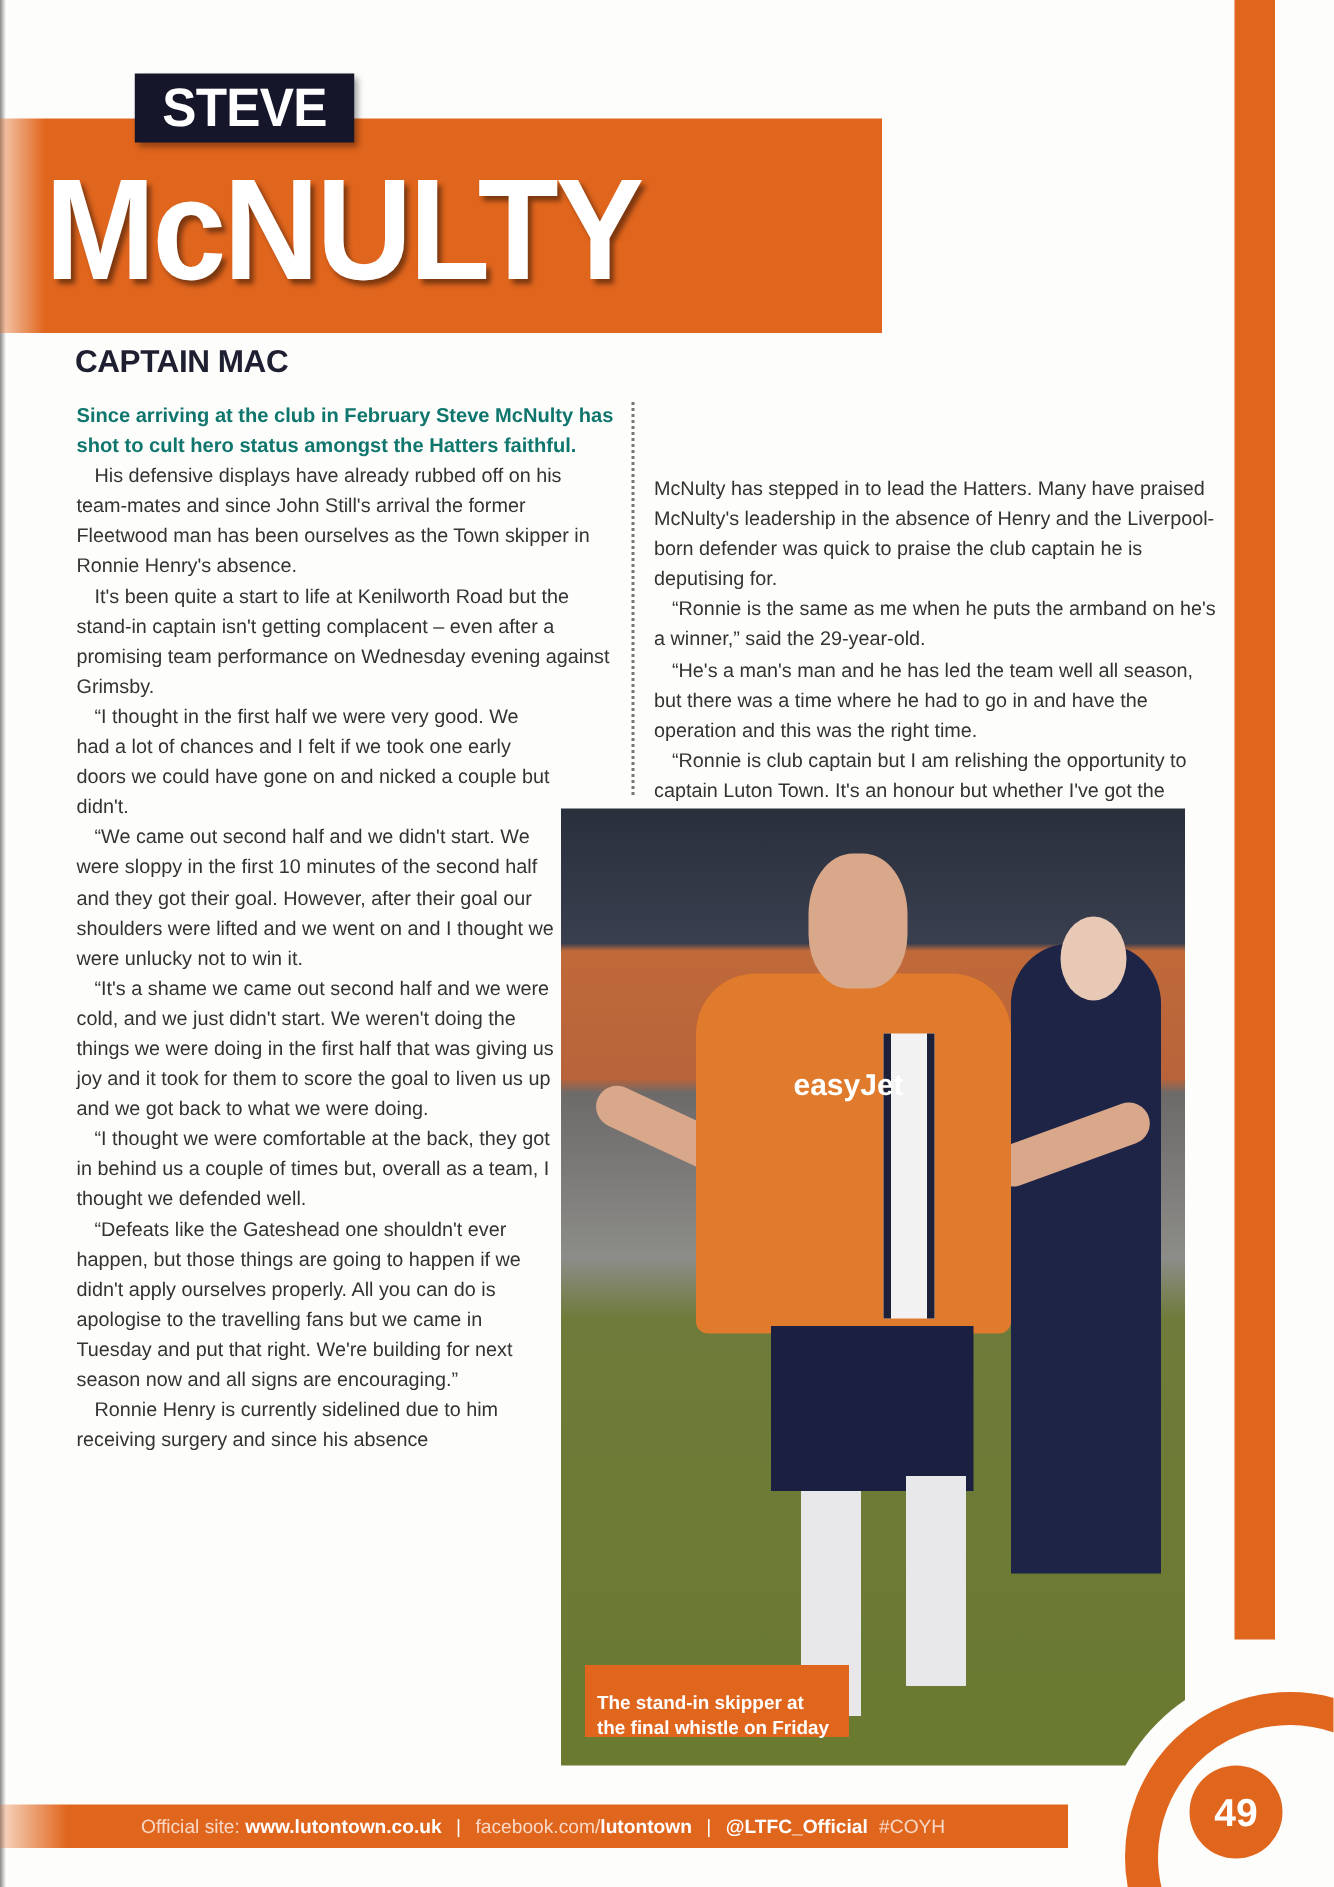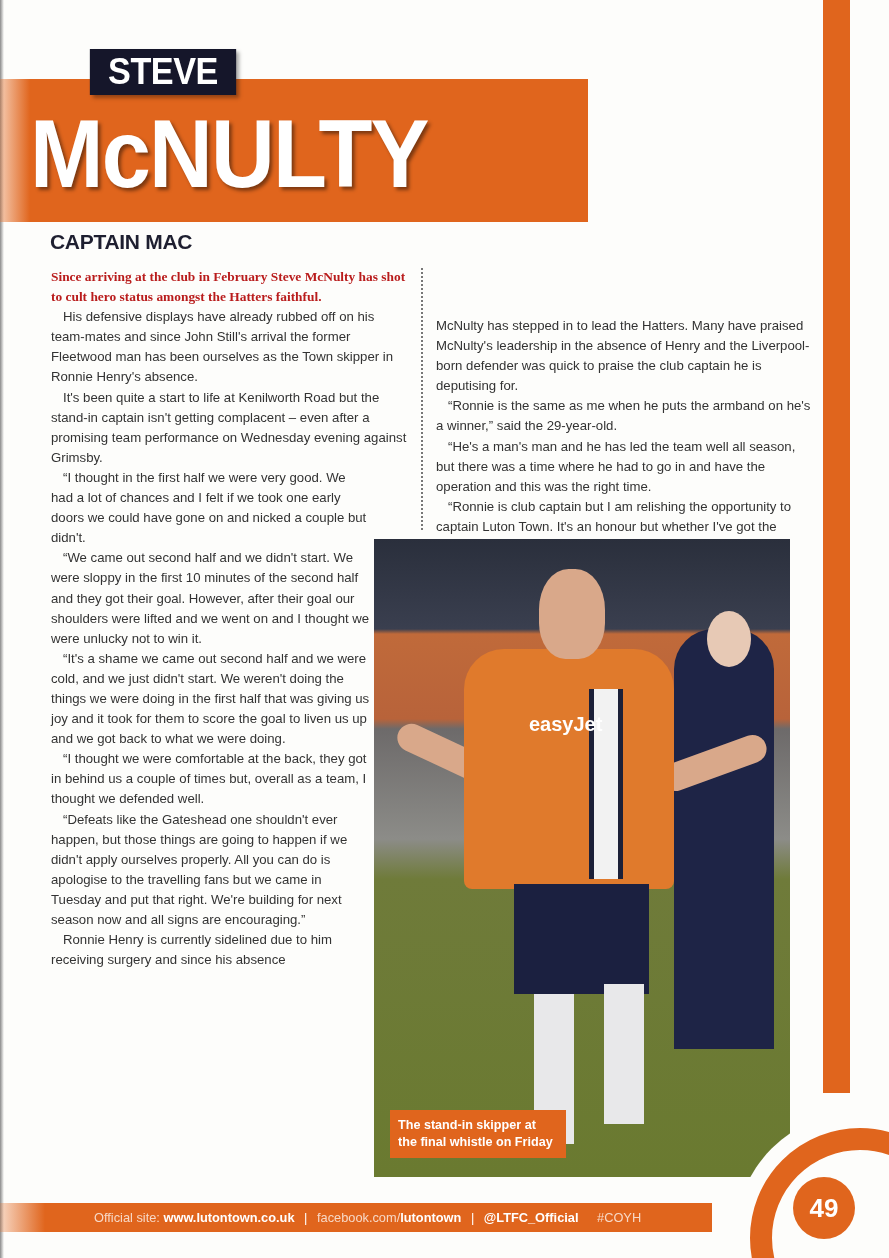--- a/index.html
+++ b/index.html
@@ -42,21 +42,21 @@
     position: absolute; left: 50px; top: 230px;
     font-weight: 700; font-size: 21px; color: #1e1f30; letter-spacing: -0.3px;
   }
   .col {
     position: absolute; font-size: 13.2px; line-height: 20.1px; color: #333;
   }
   .col p { margin: 0; text-indent: 12px; }
   .col-left { left: 51px; top: 267px; width: 360px; }
   .col-left p.narrow { width: 320px; }
   .standfirst {
-    color: #b91c1c; font-weight: 700; font-size: 13.4px; text-indent: 0 !important; font-family: Liberation Serif, serif;
+    color: #0f766e; font-weight: 700; font-size: 13.4px; text-indent: 0 !important;
   }
   .col-right { left: 436px; top: 268px; width: 380px; margin-top: 48px; }
   .col-divider {
     position: absolute; left: 421px; top: 268px; width: 0; height: 262px;
     border-left: 2px dotted #777;
   }
   .photo {
     position: absolute; left: 374px; top: 539px; width: 416px; height: 638px;
     background:
       radial-gradient(ellipse 80px 110px at 585px 720px, rgba(0,0,0,0) 0, rgba(0,0,0,0) 100%),
@@ -96,21 +96,21 @@
     position: absolute; left: 300px; top: 90px; width: 100px; height: 420px;
     background: #1e2446; border-radius: 40px 40px 0 0;
   }
   .photo .bg-person-head {
     position: absolute; left: 333px; top: 72px; width: 44px; height: 56px;
     background: #e7c9b5; border-radius: 50%;
   }
   .caption {
     position: absolute; left: 390px; top: 1110px; width: 176px; height: 48px;
     background: #e0651d; color: #fff; font-weight: 700; font-size: 12.6px; line-height: 17px;
-    padding: 7px 8px; box-sizing: border-box;
+    padding: 17px 8px; box-sizing: border-box;
   }
   
   .ring-outer {
     position: absolute; left: 735px; top: 1112px; width: 250px; height: 250px;
     border-radius: 50%; background: #fdfdfb;
   }
   .ring-orange {
     position: absolute; left: 750px; top: 1128px; width: 220px; height: 220px;
     border-radius: 50%; border: 22px solid #e0651d; box-sizing: border-box; background: #fdfdfb;
   }
@@ -184,15 +184,15 @@
 <div class="page-number">49</div>
 
 <div class="footer-band">
   <div class="inner">
     <span class="light">Official site:</span>
     <span class="bold">www.lutontown.co.uk</span>
     <span class="sep">|</span>
     <span><span class="light">facebook.com/</span><span class="bold">lutontown</span></span>
     <span class="sep">|</span>
     <span class="bold">@LTFC_Official</span>
-    <span class="light" style="margin-left:15px">#COYH</span>
+    <span class="light" style="margin-left:4px">#COYH</span>
   </div>
 </div>
 
 </body></html>

